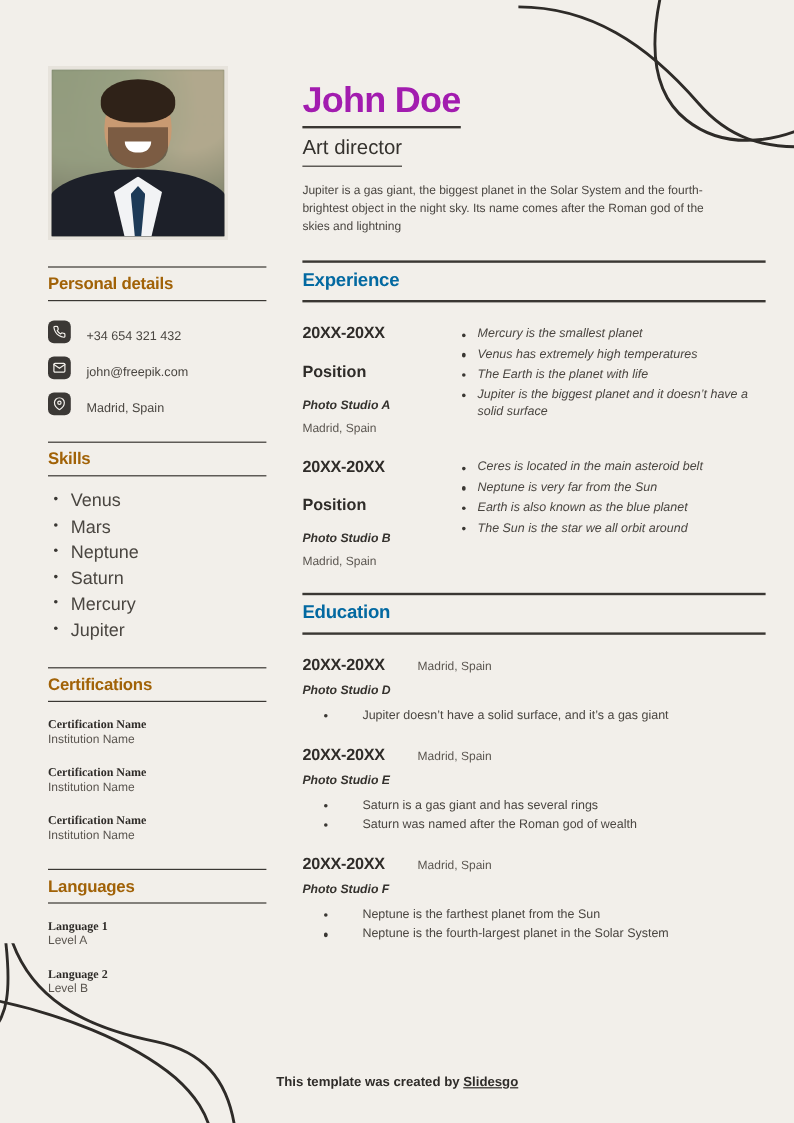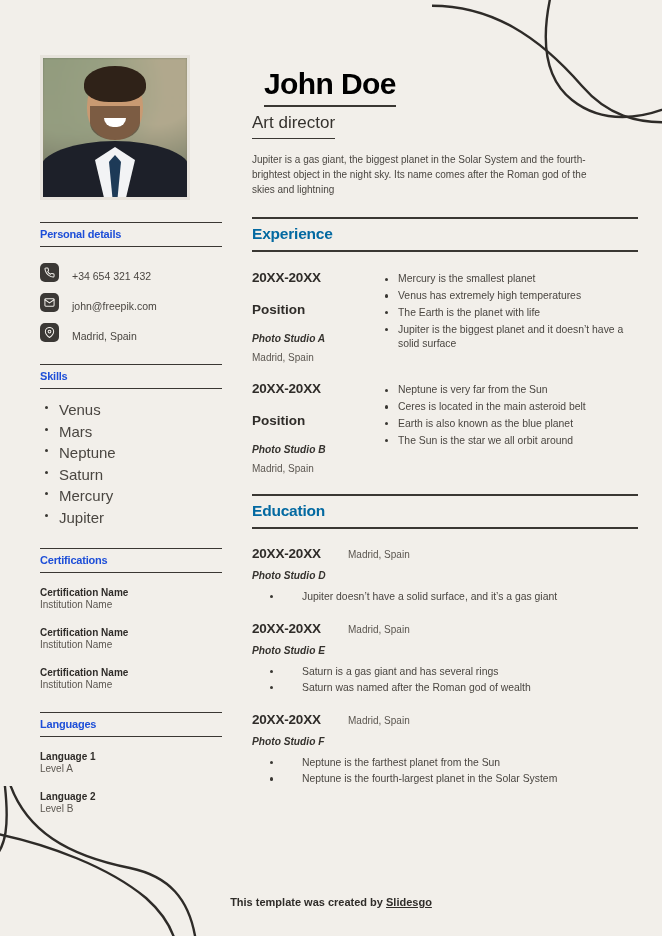--- a/index.html
+++ b/index.html
@@ -81,21 +81,21 @@
   .photo .tie {
     position: absolute; left: 50%; bottom: 0;
     width: 12px; height: 42px; margin-left: -6px;
     background: #1d3a57;
     clip-path: polygon(50% 0, 100% 16%, 72% 100%, 28% 100%, 0 16%);
   }
 
   .side-sec { margin-top: 22px; }
   .side-head-wrap { padding: 5px 0 6px; border-top: 1.6px solid #3a3733; border-bottom: 1.6px solid #3a3733; }
   .side-head {
-    font-size: 11px; font-weight: bold; letter-spacing: -.2px; color: #1d4ed8;
+    font-size: 14px; font-weight: bold; letter-spacing: -.2px; color: #a16207;
   }
 
   .contact-list { margin-top: 16px; }
   .contact-row { display: flex; align-items: flex-end; margin-bottom: 11px; }
   .cicon {
     width: 19px; height: 19px; flex: 0 0 19px;
     background: #3b3835; border-radius: 5px;
     display: flex; align-items: center; justify-content: center;
     margin-right: 13px;
   }
@@ -107,53 +107,52 @@
     font-size: 15px; color: #4a4641;
     padding-left: 19px; position: relative; margin-bottom: 4.5px;
   }
   .bullets li::before {
     content: ""; position: absolute; left: 5px; top: 5px;
     width: 3.4px; height: 3.4px; border-radius: 50%; background: #3a3733;
   }
 
   .minilist { margin-top: 14px; }
   .mini-item { margin-bottom: 17px; }
-  .mini-title { font-size: 10px; font-weight: bold; color: #2f2c29; }
+  .mini-title { font-size: 10px; font-weight: bold; color: #2f2c29; font-family: Liberation Serif, serif; }
   .mini-sub { font-size: 10px; color: #5b5650; margin-top: 1px; }
 
   
   .main { flex: 1; padding-left: 30px; padding-top: 0; }
 
   .name-block { padding-top: 12px; }
   .name {
-    font-size: 30px; font-weight: bold; letter-spacing: -.6px; color: #000000;
+    font-size: 30px; font-weight: bold; letter-spacing: -.6px; color: #a21caf;
     display: inline-block; padding-bottom: 4px;
     border-bottom: 2px solid #3a3733;
-    margin-left: 12px;
   }
   .role-wrap { border-bottom: 1.6px solid #3a3733; display: inline-block; margin-top: 6px; padding-bottom: 5px; }
   .role { font-size: 17px; color: #35322e; }
   .summary { margin-top: 13px; font-size: 10px; line-height: 1.5; color: #4a4641; max-width: 352px; }
 
   .main-sec { margin-top: 20px; }
   .main-head-wrap { padding: 6px 0 7px; border-top: 2px solid #3a3733; border-bottom: 2px solid #3a3733; }
   .main-head { font-size: 15.5px; font-weight: bold; letter-spacing: -.2px; color: #0369a1; }
 
   
   .exp-item { display: flex; margin-top: 18px; }
   .exp-left { width: 132px; flex: 0 0 132px; }
   .exp-date { font-size: 13.5px; font-weight: bold; color: #2f2c29; letter-spacing: -.2px; }
   .exp-pos { font-size: 13.5px; font-weight: bold; color: #2f2c29; margin-top: 17px; }
   .exp-studio { font-size: 10.2px; font-weight: bold; font-style: italic; color: #35322e; margin-top: 16px; }
   .exp-loc { font-size: 10px; color: #5b5650; margin-top: 8px; }
   .exp-right { flex: 1; padding-top: 2px; }
   .exp-right ul { list-style: none; }
   .exp-right li {
     font-size: 10.4px; color: #4a4641; line-height: 1.38;
-    padding-left: 14px; position: relative; margin-bottom: 2.5px;
+    padding-left: 14px; position: relative; margin-bottom: 2.5px; font-style: italic;
   }
   .exp-right li::before {
     content: ""; position: absolute; left: 1px; top: 5.5px;
     width: 3.2px; height: 3.2px; border-radius: 50%; background: #3a3733;
   }
 
   
   .edu-item { margin-top: 17px; }
   .edu-row { display: flex; align-items: baseline; }
   .edu-date { font-size: 13.5px; font-weight: bold; color: #2f2c29; width: 96px; flex: 0 0 96px; letter-spacing: -.2px; }
@@ -330,22 +329,22 @@
 
         <div class="exp-item">
           <div class="exp-left">
             <div class="exp-date">20XX-20XX</div>
             <div class="exp-pos">Position</div>
             <div class="exp-studio">Photo Studio B</div>
             <div class="exp-loc">Madrid, Spain</div>
           </div>
           <div class="exp-right">
             <ul>
+              <li>Ceres is located in the main asteroid belt</li>
               <li>Neptune is very far from the Sun</li>
-              <li>Ceres is located in the main asteroid belt</li>
               <li>Earth is also known as the blue planet</li>
               <li>The Sun is the star we all orbit around</li>
             </ul>
           </div>
         </div>
       </section>
 
       <section class="main-sec">
         <div class="main-head-wrap">
           <div class="main-head">Education</div>

